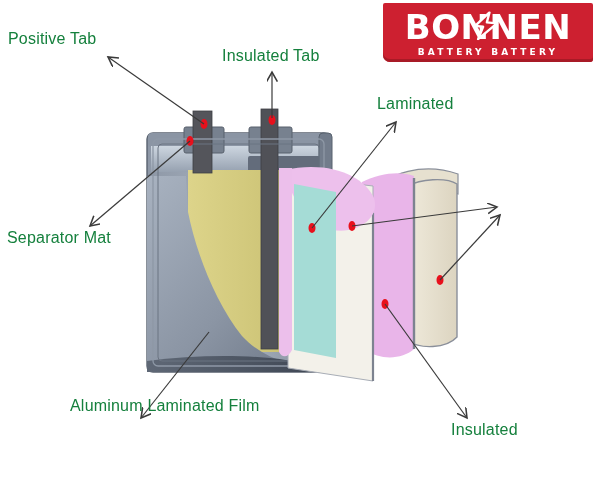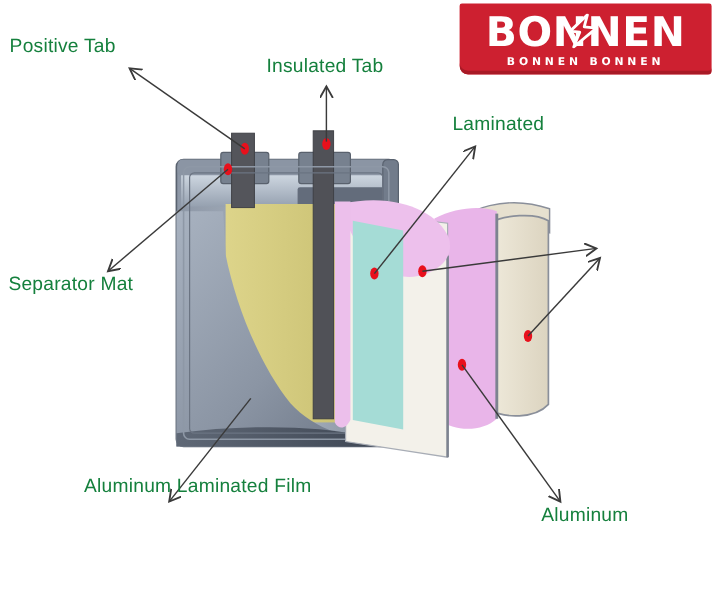--- a/index.html
+++ b/index.html
@@ -129,25 +129,25 @@
       <line x1="209" y1="332" x2="141" y2="418" marker-end="url(#ah)"></line>
       <line x1="385" y1="304" x2="467" y2="418" marker-end="url(#ah)"></line>
     </g>
   </svg>
 
   <div class="lbl" style="left:8px;top:29px">Positive Tab</div>
   <div class="lbl" style="left:222px;top:46px">Insulated Tab</div>
   <div class="lbl" style="left:377px;top:94px">Laminated</div>
   <div class="lbl" style="left:7px;top:228px">Separator Mat</div>
   <div class="lbl" style="left:70px;top:396px">Aluminum Laminated Film</div>
-  <div class="lbl" style="left:451px;top:420px">Aluminum</div>
+  <div class="lbl" style="left:451px;top:420px">Insulated</div>
 
   <div class="logo">
     <div class="brand-row">
       <span class="brand-text">BONNEN</span>
       <svg class="bolt" width="26" height="30" viewBox="0 0 24 28">
         <polygon points="14,1 2,15 9.5,15 6,27 22,10.5 12.5,10.5" fill="#cd2030" stroke="#ffffff" stroke-width="2.2" stroke-linejoin="round"></polygon>
       </svg>
     </div>
-    <div class="logo-sub">BONNEN BONNEN</div>
+    <div class="logo-sub">BATTERY BATTERY</div>
   </div>
 
 </div>
 
 </body></html>

